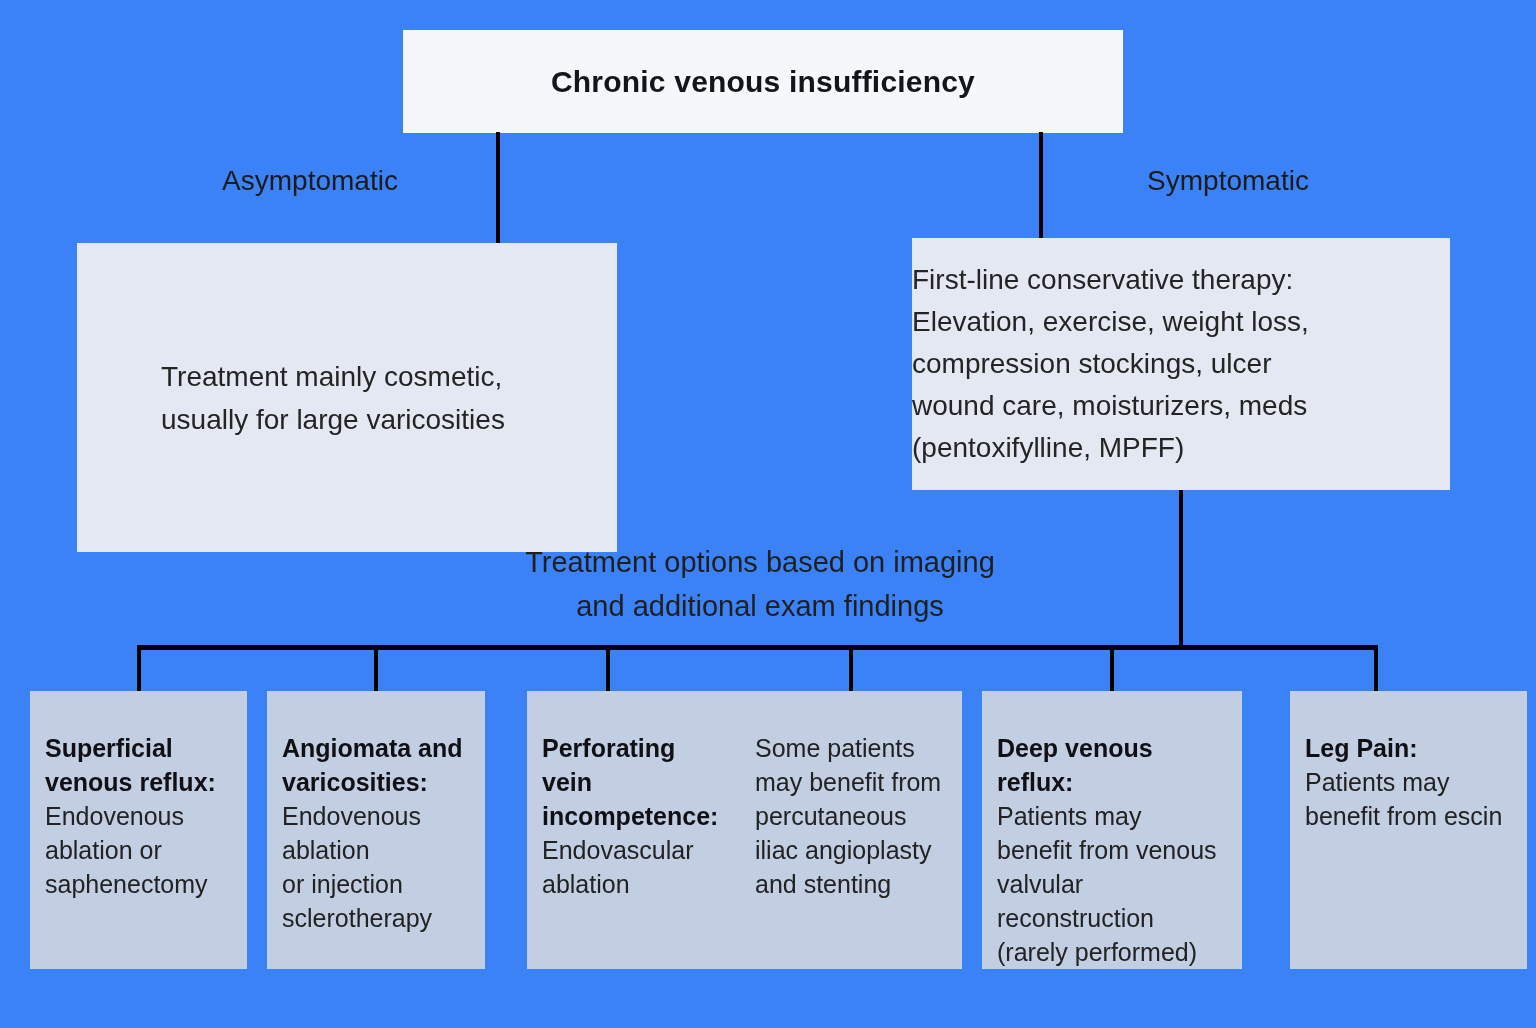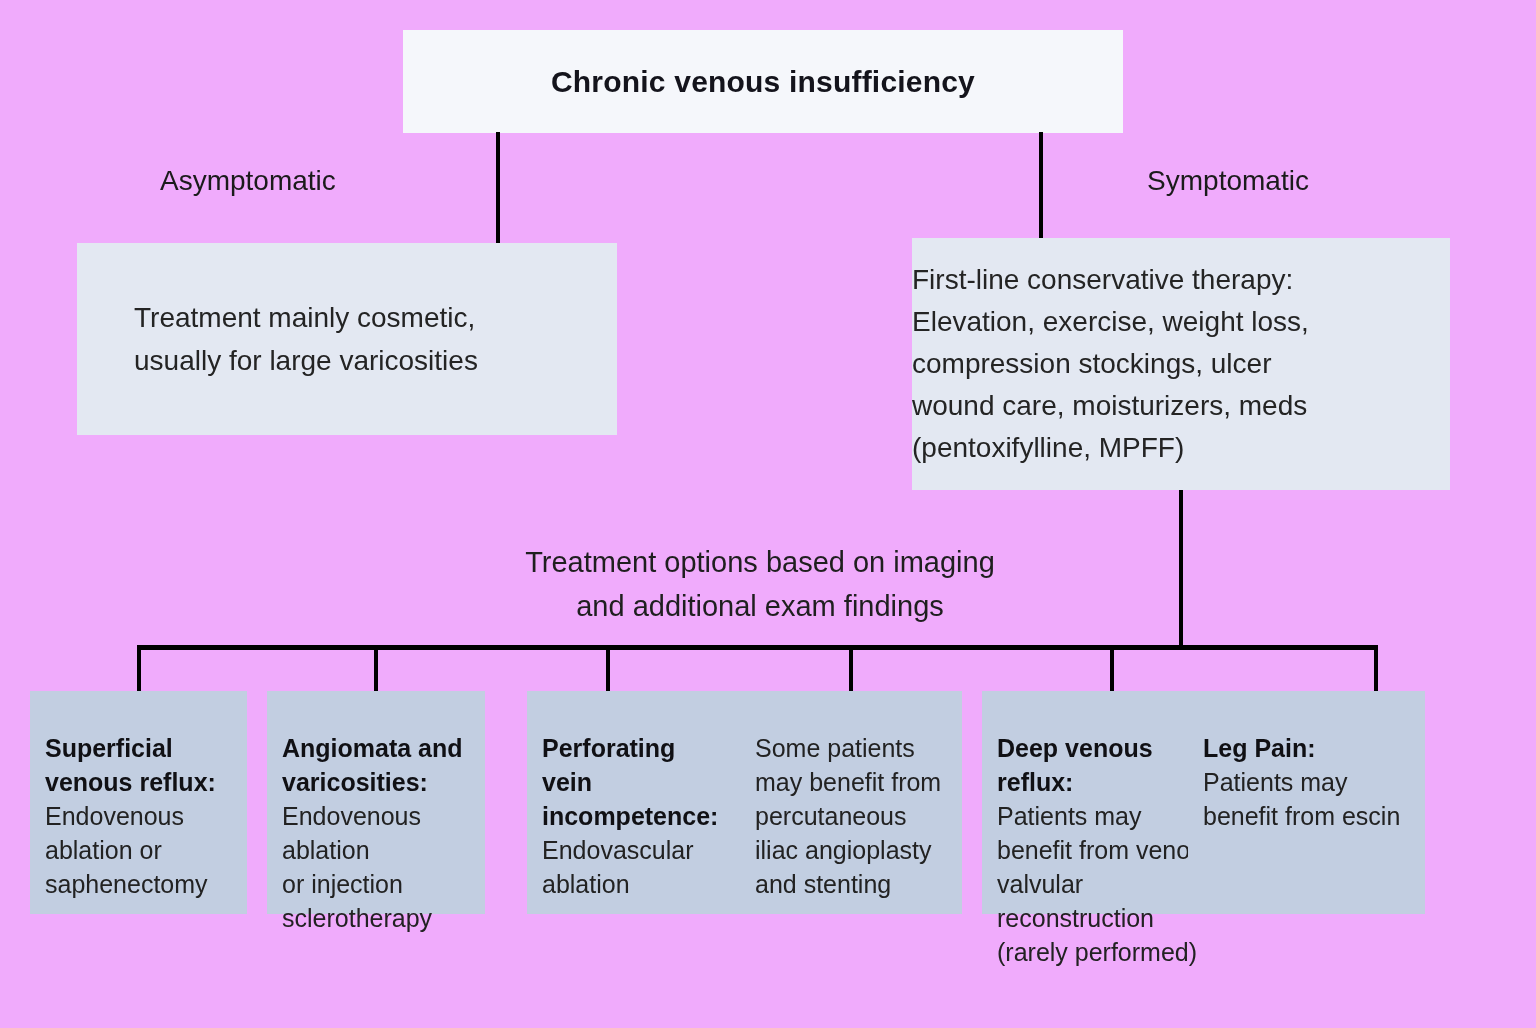--- a/index.html
+++ b/index.html
@@ -1,64 +1,64 @@
 <!DOCTYPE html>
 <html><head>
 <meta charset="utf-8">
 <style>
   html,body{margin:0;padding:0;background:#ffffff;}
   .canvas{
-    position:relative;width:1536px;height:1028px;background:#f0abfc;
+    position:relative;width:1536px;height:1028px;background:#3b82f6;
     font-family:"Liberation Sans",sans-serif;color:#1d1d1d;overflow:hidden;
   }
   .pre{white-space:pre-line;}
   
   .title-box{
     position:absolute;left:403px;top:30px;width:720px;height:103px;
     background:#f5f7fb;display:flex;align-items:center;justify-content:center;
     font-size:30px;font-weight:bold;color:#14141c;letter-spacing:.2px;
   }
   
   .branch-label{position:absolute;top:165px;font-size:28px;color:#1b1b1b;}
-  .branch-label.asym{left:160px;width:300px;text-align:left;}
+  .branch-label.asym{left:160px;width:300px;text-align:center;}
   .branch-label.sym{left:1078px;width:300px;text-align:center;}
   
   .vline,.hline,.drop{position:absolute;background:#000000;}
   .v-left{left:496px;top:132px;width:4px;height:111px;}
   .v-right{left:1039px;top:132px;width:4px;height:106px;}
   .v-sym-down{left:1179px;top:490px;width:4px;height:157px;}
   .h-connector{left:138px;top:645px;width:1240px;height:5px;}
   .drop{top:645px;width:4px;height:47px;}
   .drop.d1{left:137px;} .drop.d2{left:374px;} .drop.d3{left:606px;}
   .drop.d4{left:849px;} .drop.d5{left:1110px;} .drop.d6{left:1374px;}
   
   .mid-box{
     position:absolute;background:#e3e8f2;box-sizing:border-box;
     display:flex;align-items:center;font-size:28px;color:#242424;
   }
-  .mid-box.left{left:77px;top:243px;width:540px;height:192px;padding-left:57px;line-height:43px;}
+  .mid-box.left{left:77px;top:243px;width:540px;height:309px;padding-left:84px;line-height:43px;}
   .mid-box.right{left:912px;top:238px;width:538px;height:252px;line-height:42px;}
   
   .options-label{
     position:absolute;left:398px;top:540px;width:724px;text-align:center;
     font-size:29px;line-height:44px;color:#1f1f1f;
   }
   
   .tbox{
-    position:absolute;top:691px;height:223px;background:#c2cee1;
+    position:absolute;top:691px;height:278px;background:#c2cee1;
     box-sizing:border-box;padding:40px 12px 8px 15px;font-size:25px;line-height:34px;
   }
   .tbox .ttl{font-weight:bold;color:#101014;}
   .tbox .bdy{color:#222222;}
   .tbox.b1{left:30px;width:217px;}
   .tbox.b2{left:267px;width:218px;}
   .tbox.b3{left:503px;width:217px;margin-left:24px;}
   .tbox.b4{left:740px;width:222px;}
   .tbox.b5{left:982px;width:260px;}
-  .tbox.b6{left:1188px;width:237px;}
+  .tbox.b6{left:1290px;width:237px;}
 </style>
 </head>
 <body>
 
 <div class="canvas">
 
   <div class="title-box">
     <span>Chronic venous insufficiency</span>
   </div>
 

